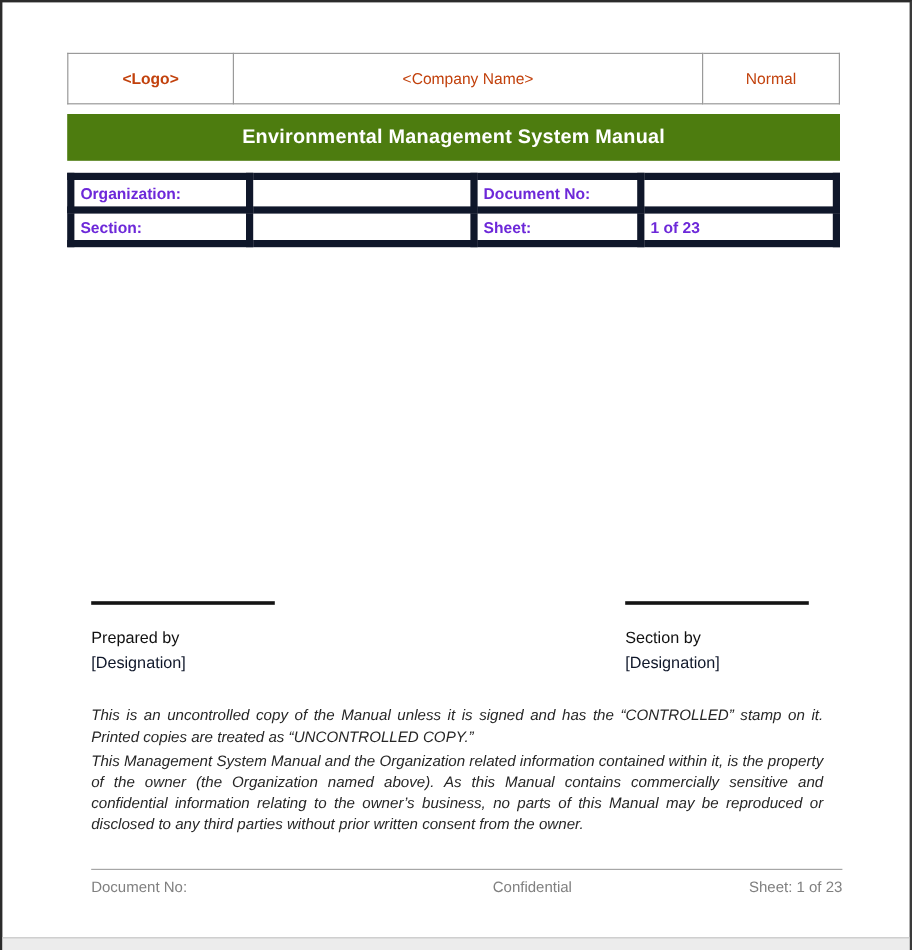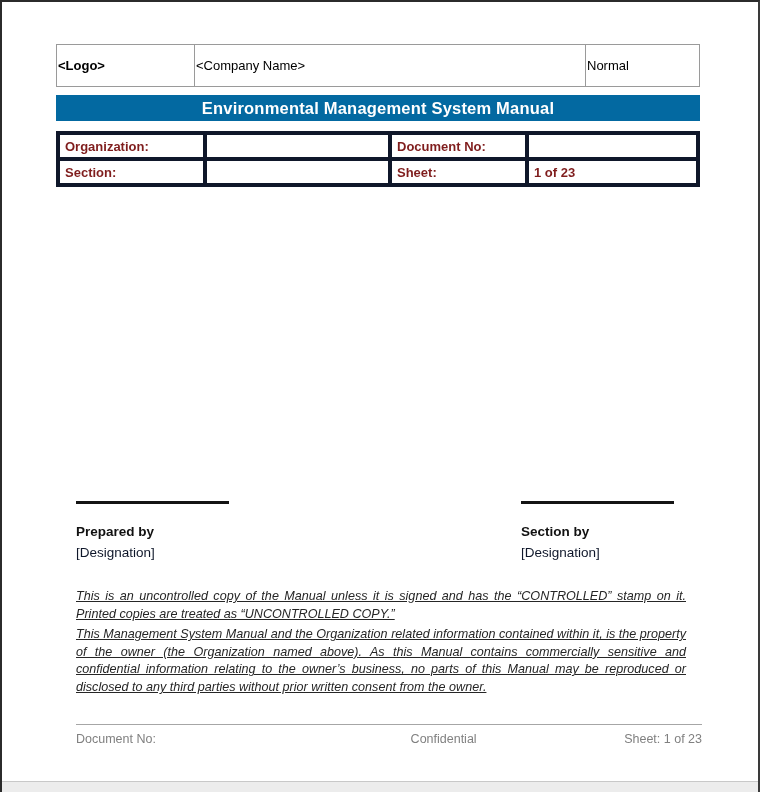--- a/index.html
+++ b/index.html
@@ -39,66 +39,67 @@
 
   
   .header-table {
     width: 100%;
     border-collapse: collapse;
     table-layout: fixed;
   }
   .header-table td {
     border: 1px solid #9a9a9a;
     height: 39px;
+    text-align: center;
     vertical-align: middle;
-    color: #000000;
+    color: #c2410c;
     font-size: 13px;
     margin-left: 44px;
   }
   .cell-logo {
     width: 135px;
     font-weight: bold;
   }
   .cell-company {
     font-weight: normal;
   }
   .cell-status {
     width: 111px;
     font-weight: normal;
   }
 
   
   .title-banner {
     margin-top: 8px;
-    height: 26px;
-    background: #0369a1;
+    height: 39px;
+    background: #4d7c0f;
     display: flex;
     align-items: center;
     justify-content: center;
   }
   .title-banner-text {
     color: #ffffff;
     font-size: 16.5px;
     font-weight: bold;
     letter-spacing: 0.2px;
   }
 
   
   .info-table {
     margin-top: 10px;
     width: 100%;
     border-collapse: collapse;
     table-layout: fixed;
   }
   .info-table td {
-    border: 4px solid #0f172a;
+    border: 6px solid #0f172a;
     height: 22px;
     padding: 0 5px;
     font-size: 13px;
-    color: #7f1d1d;
+    color: #6d28d9;
     vertical-align: middle;
   }
   .info-label {
     width: 133px;
     font-weight: bold;
   }
   .info-blank {
     width: 171px;
   }
   .info-label2 {
@@ -121,21 +122,21 @@
   .sig-block {
     width: 153px;
   }
   .sig-rule {
     height: 0;
     border-top: 3px solid #141414;
   }
   .sig-title {
     margin-top: 20px;
     font-size: 13.5px;
-    font-weight: bold;
+    font-weight: normal;
     color: #111111;
   }
   .sig-designation {
     margin-top: 6px;
     font-size: 13.5px;
     font-weight: normal;
     color: #0f172a;
   }
 
   
@@ -146,21 +147,20 @@
     width: 610px;
     font-family: "Liberation Sans", sans-serif;
     font-style: italic;
     font-size: 12.6px;
     line-height: 17.6px;
     color: #262626;
     text-align: justify;
   }
   .disclaimer p {
     margin: 0;
-    text-decoration: underline;
   }
   .disclaimer p + p {
     margin-top: 3px;
   }
 
   
   .footer {
     position: absolute;
     left: 74px;
     top: 722px;

